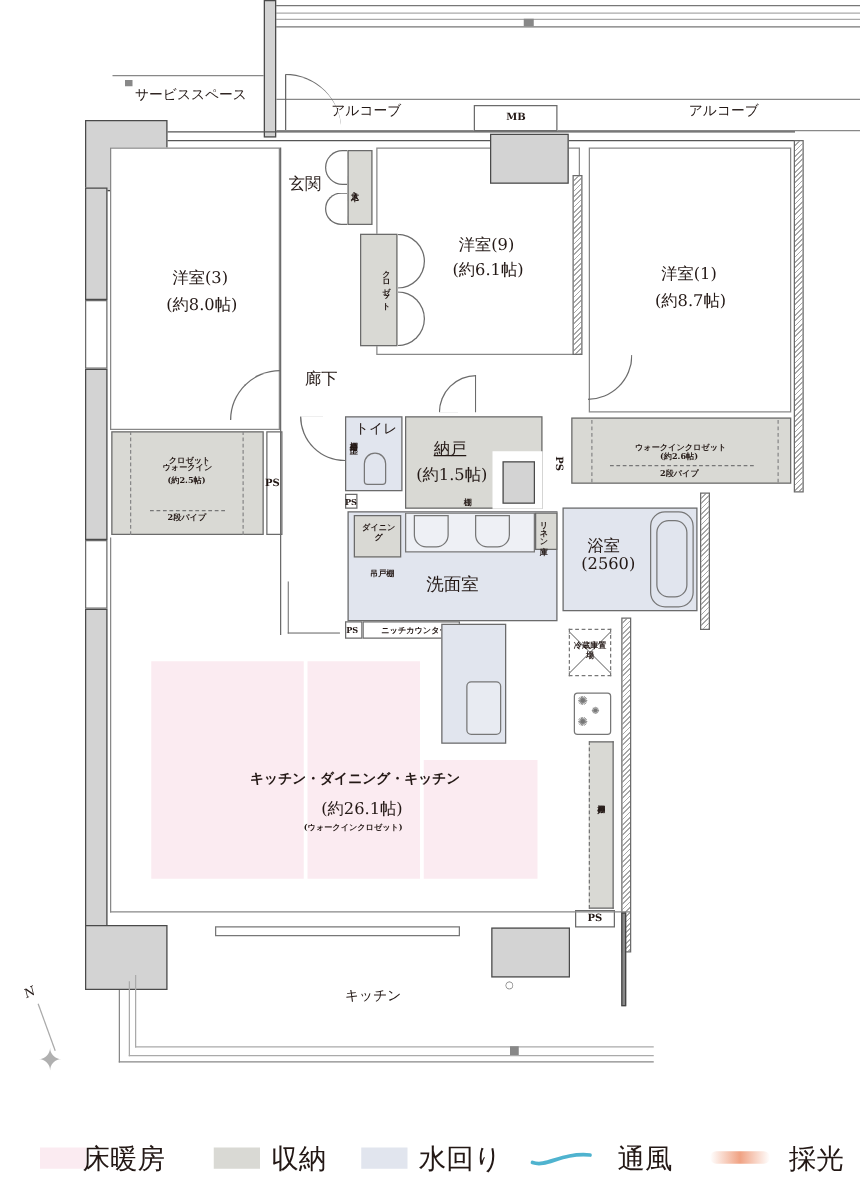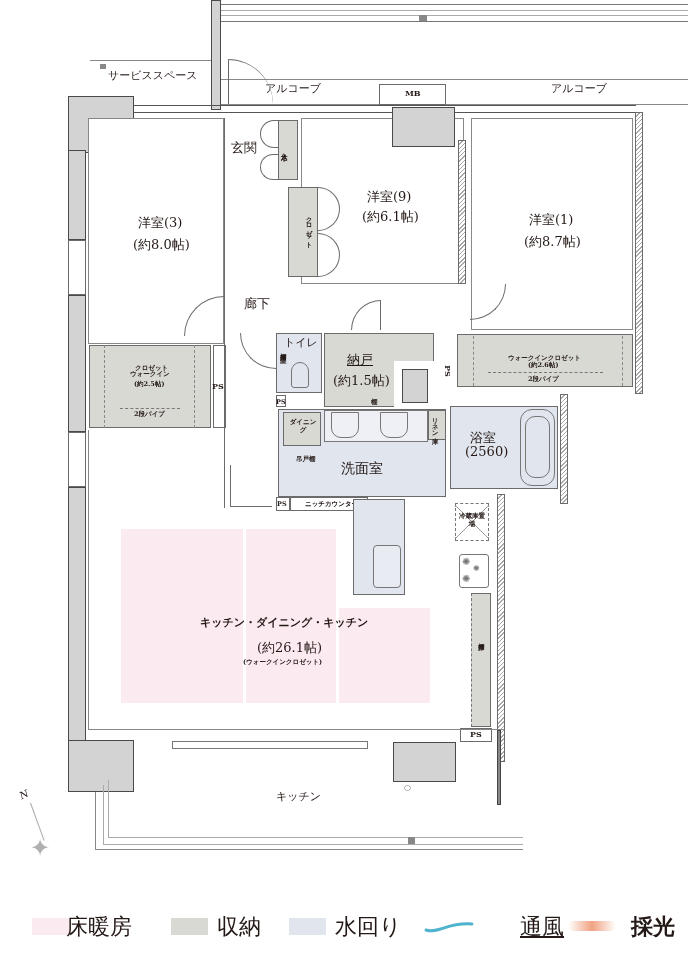--- a/index.html
+++ b/index.html
@@ -196,17 +196,17 @@
 
   <div class="sw" style="left:171px;background:#d9d9d4;"></div>
   <div class="lgtxt" style="left:217px;">収納</div>
 
   <div class="sw" style="left:289px;background:#e1e5ee;"></div>
   <div class="lgtxt" style="left:335px;">水回り</div>
 
   <svg class="abs" style="left:424px;top:10px;" width="50" height="16" viewBox="0 0 50 16">
     <path d="M2 12 C 14 16, 24 4, 48 6" stroke="#4fb3cf" stroke-width="3" fill="none" stroke-linecap="round"></path>
   </svg>
-  <div class="lgtxt" style="left:520px;text-decoration:underline;">通風</div>
+  <div class="lgtxt" style="left:494px;">通風</div>
 
   <div class="abs" style="left:568px;top:13px;width:48px;height:10px;border-radius:5px;background:linear-gradient(90deg,rgba(240,162,131,0),#f0a283 50%,rgba(240,162,131,0));"></div>
-  <div class="lgtxt" style="left:631px;font-weight:bold;">採光</div>
+  <div class="lgtxt" style="left:631px;">採光</div>
 </div>
 
 </body></html>

